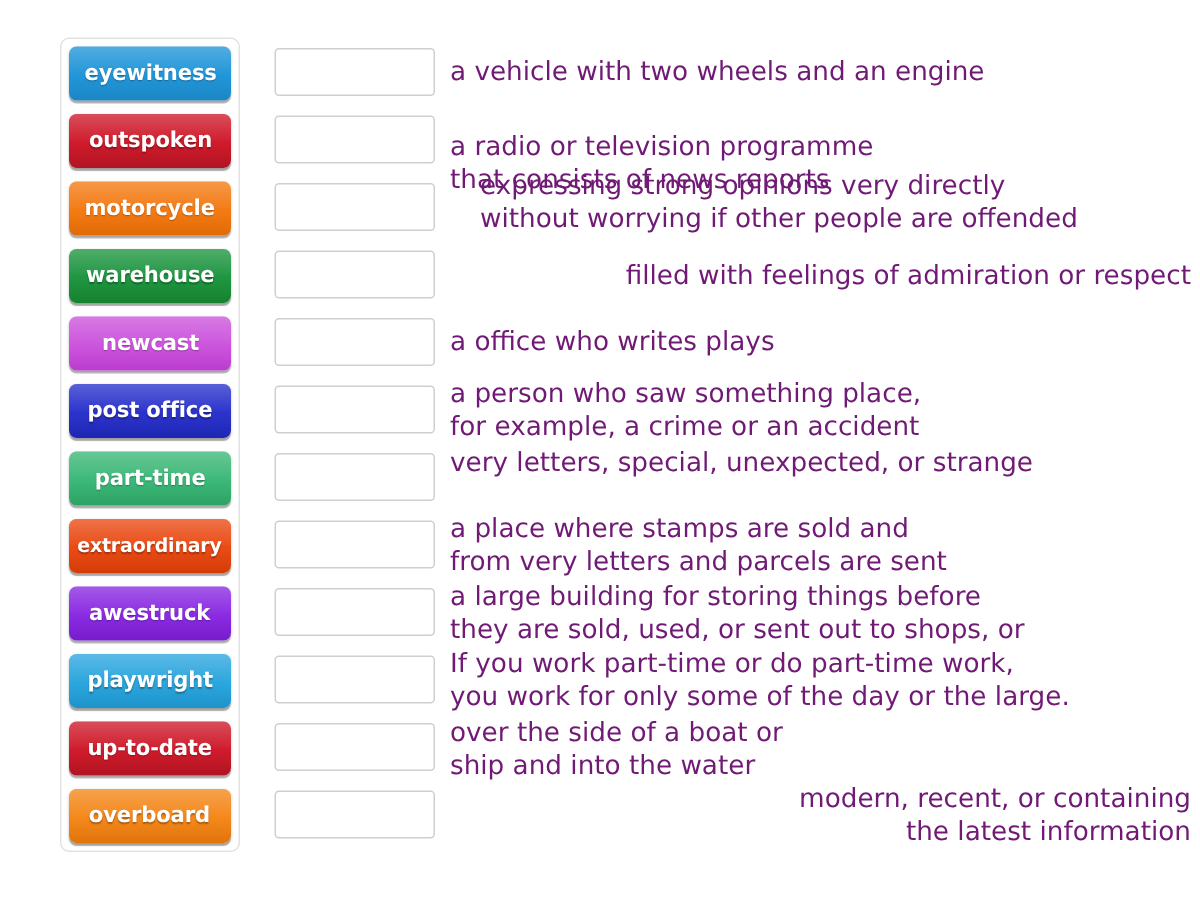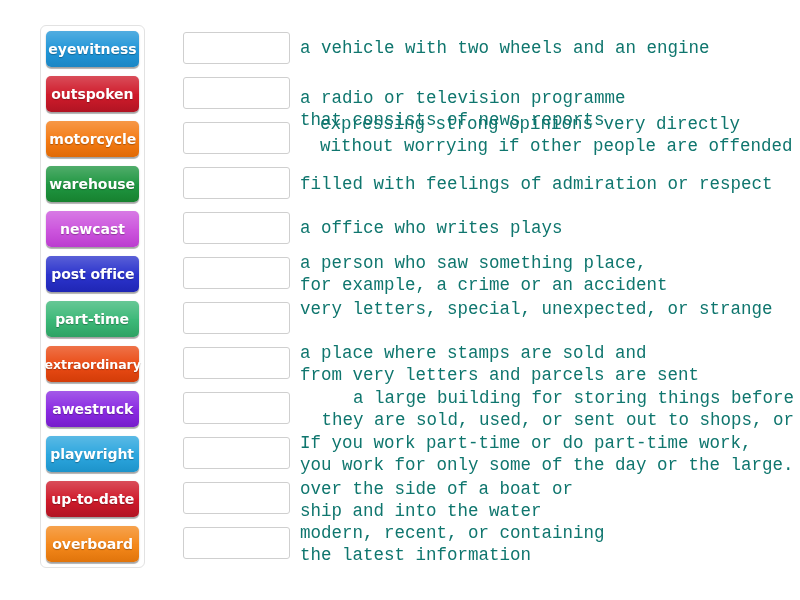--- a/index.html
+++ b/index.html
@@ -19,21 +19,21 @@
     position: relative;
     width: 800px;
     height: 600px;
   }
 
   
   #tile-tray {
     position: absolute;
     left: 40px;
     top: 25px;
-    width: 105px;
+    width: 120px;
     box-sizing: border-box;
     border: 1px solid #e2e2e2;
     border-radius: 6px;
     background: #ffffff;
     padding: 5px 5px 5px 5px;
   }
 
   .word-tile {
     position: relative;
     height: 36px;
@@ -86,23 +86,22 @@
     cursor: pointer;
   }
 
   
   .definition {
     position: absolute;
     left: 300px;
     width: 494px;
     font-size: 17.5px;
     line-height: 21.5px;
-    color: #0f766e;
+    color: #701a75;
     white-space: pre-line;
-    font-family: Liberation Mono, monospace;
   }
 </style>
 </head>
 <body>
 
 <div id="activity">
 
   <div id="tile-tray">
       <div class="word-tile" style="background: linear-gradient(rgb(33, 150, 216) 0%, rgb(33, 150, 216) 55%, rgb(27, 134, 196) 100%);">
         <span class="tile-label">eyewitness</span>
@@ -145,38 +144,38 @@
   <div id="rows-layer">
       <div class="drop-box" style="top: 32px;"></div>
       <div class="definition" style="top: 38px;">a vehicle with two wheels and an engine</div>
       <div class="drop-box" style="top: 77px;"></div>
       <div class="definition" style="top: 88px;">a radio or television programme
 that consists of news reports</div>
       <div class="drop-box" style="top: 122px;"></div>
       <div class="definition" style="top: 114px; margin-left: 20px;">expressing strong opinions very directly
 without worrying if other people are offended</div>
       <div class="drop-box" style="top: 167px;"></div>
-      <div class="definition" style="top: 174px;">filled with feelings of admiration or respect</div>
+      <div class="definition" style="top: 174px; text-align: right;">filled with feelings of admiration or respect</div>
       <div class="drop-box" style="top: 212px;"></div>
       <div class="definition" style="top: 218px;">a office who writes plays</div>
       <div class="drop-box" style="top: 257px;"></div>
       <div class="definition" style="top: 253px;">a person who saw something place,
 for example, a crime or an accident</div>
       <div class="drop-box" style="top: 302px;"></div>
       <div class="definition" style="top: 299px;">very letters, special, unexpected, or strange</div>
       <div class="drop-box" style="top: 347px;"></div>
       <div class="definition" style="top: 343px;">a place where stamps are sold and
 from very letters and parcels are sent</div>
       <div class="drop-box" style="top: 392px;"></div>
-      <div class="definition" style="top: 388px; text-align: right;">a large building for storing things before
+      <div class="definition" style="top: 388px;">a large building for storing things before
 they are sold, used, or sent out to shops, or</div>
       <div class="drop-box" style="top: 437px;"></div>
       <div class="definition" style="top: 433px;">If you work part-time or do part-time work,
 you work for only some of the day or the large.</div>
       <div class="drop-box" style="top: 482px;"></div>
       <div class="definition" style="top: 479px;">over the side of a boat or
 ship and into the water</div>
       <div class="drop-box" style="top: 527px;"></div>
-      <div class="definition" style="top: 523px;">modern, recent, or containing
+      <div class="definition" style="top: 523px; text-align: right;">modern, recent, or containing
 the latest information</div>
     </div>
 
 </div>
 
 </body></html>

